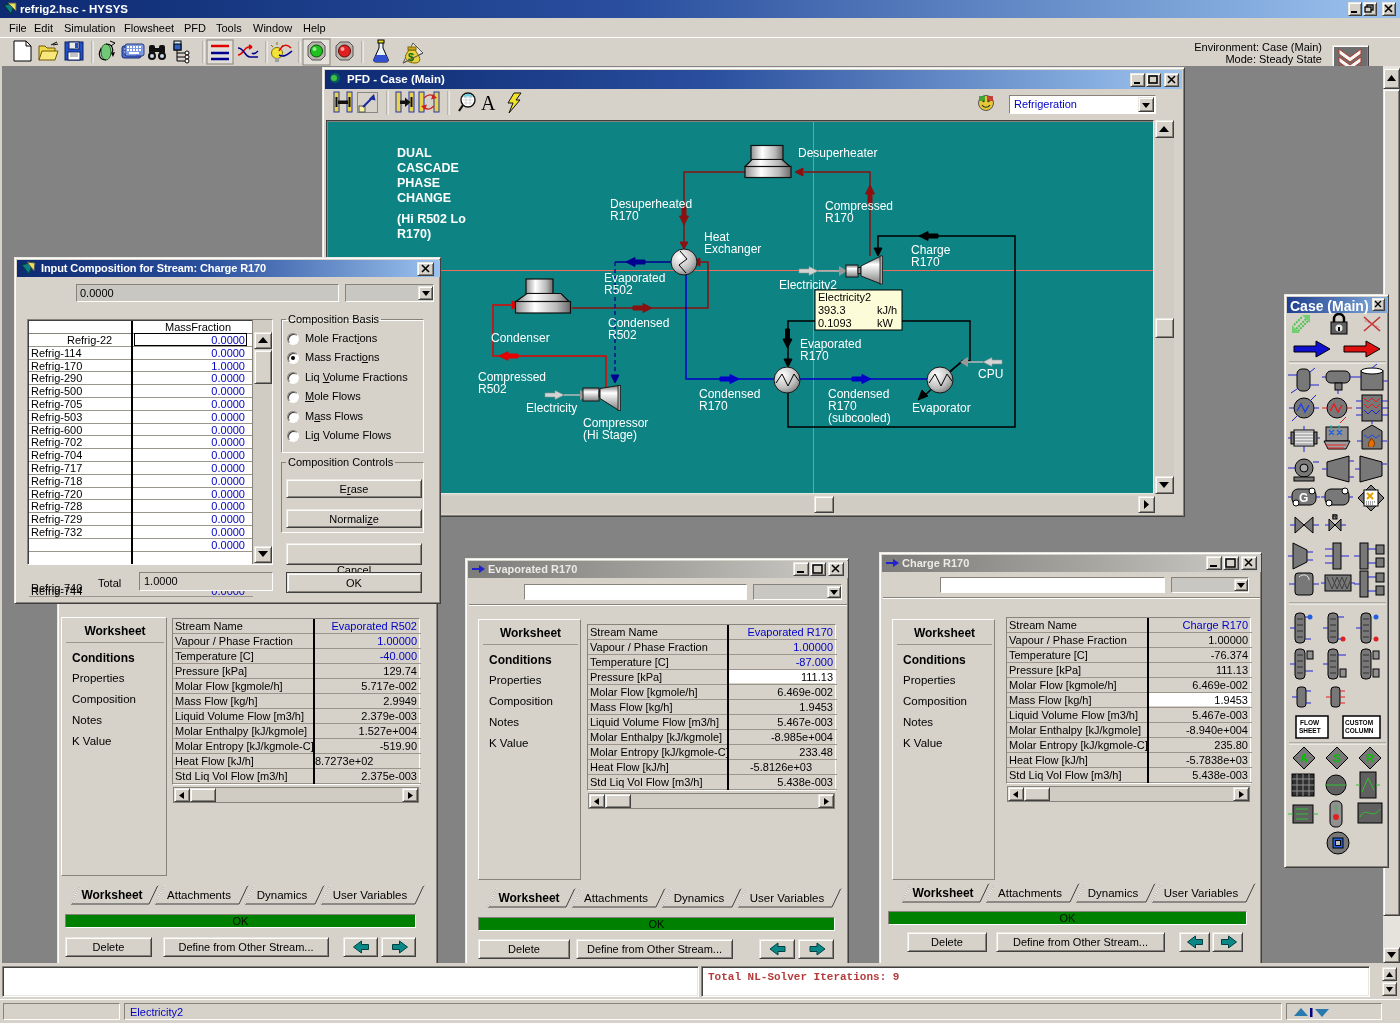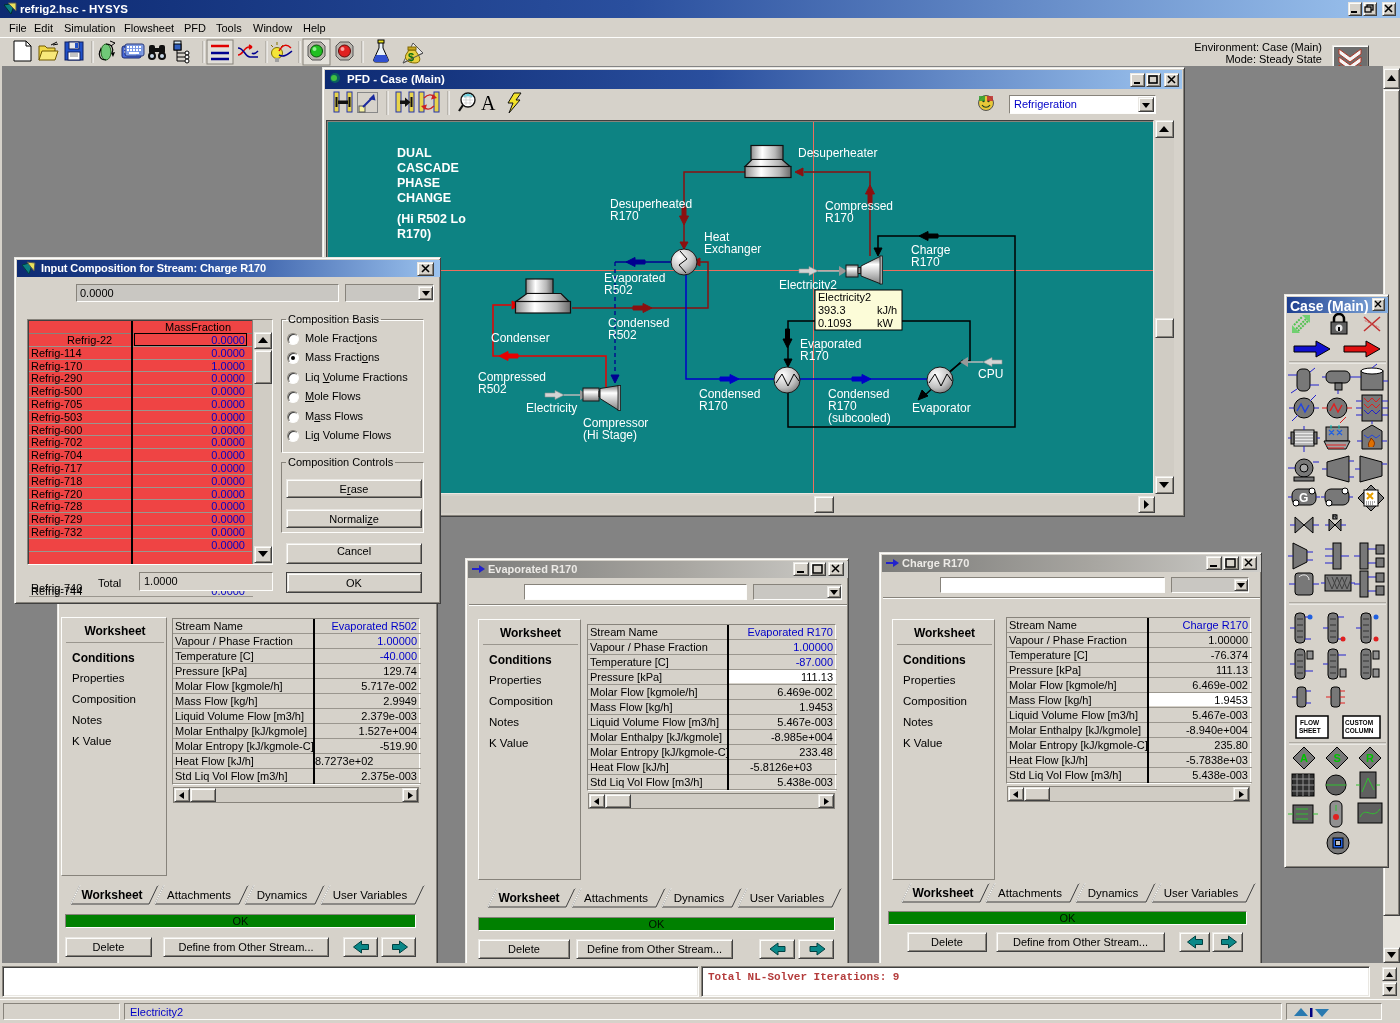--- a/index.html
+++ b/index.html
@@ -826,21 +826,21 @@
       </svg></div>
  <div class="abs s2" style="left:61px;top:26px;width:263px;height:18px;background:#c9c7c2;">
       <span style="position:absolute;left:3px;top:2px;">0.0000</span>
     </div>
  <div class="abs s2" style="left:330px;top:26px;width:89px;height:18px;background:#c9c7c2;">
    <div class="abs btn" style="left:72px;top:1px;width:15px;height:14px;"><svg width="13" height="12">
           <polygon points="3,4 11,4 7,9" fill="#000"></polygon>
         </svg></div>
  </div>
 
- <div class="abs s2" style="left:12px;top:61px;width:246px;height:246px;background:#ef4444;box-shadow:inset 1px 1px 0 #404040;">
+ <div class="abs s2" style="left:12px;top:61px;width:246px;height:246px;background:#ffffff;box-shadow:inset 1px 1px 0 #404040;">
    <div id="dtbl" class="abs" style="left:1px;top:1px;width:224px;height:243px;">
         <div style="position:absolute;left:0;top:0;width:224px;height:13px;border-bottom:1px solid #87837b;">
           <span style="position:absolute;left:116px;width:106px;text-align:center;top:0;">MassFraction</span>
         </div>
         <div style="position:absolute;left:0;top:13px;width:224px;height:12.8px;border-bottom:1px solid #9a968e;">
           <span style="position:absolute;left:2px;top:0;margin-left:36px;">Refrig-22</span>
           <span style="position:absolute;left:105px;top:-1px;width:113px;height:12.8px;border:1px solid #000;"></span>
           <span class="blue" style="position:absolute;left:104px;width:112px;text-align:right;top:0;">0.0000</span>
         </div>
         <div style="position:absolute;left:0;top:25.8px;width:224px;height:12.8px;border-bottom:1px solid #9a968e;">
@@ -930,21 +930,21 @@
 
  <fieldset class="abs" style="left:266px;top:55px;width:143px;height:140px;border:1px solid;border-color:#87837b #fdfdfb #fdfdfb #87837b;box-shadow:1px 1px 0 #fdfdfb inset;margin:0;padding:0;">
   <legend style="font-size:11px;margin-left:4px;padding:0 2px;">Composition Basis</legend>
  </fieldset>
  <div id="radios"></div>
  <fieldset class="abs" style="left:266px;top:198px;width:143px;height:77px;border:1px solid;border-color:#87837b #fdfdfb #fdfdfb #87837b;margin:0;padding:0;">
   <legend style="font-size:11px;margin-left:4px;padding:0 2px;">Composition Controls</legend>
  </fieldset>
  <div class="abs btn" style="left:271px;top:221px;width:136px;height:19px;padding-top:3px;">E<u>r</u>ase</div>
  <div class="abs btn" style="left:271px;top:251px;width:136px;height:19px;padding-top:3px;">Normali<u>z</u>e</div>
- <div class="abs btn" style="left:271px;top:285px;width:136px;height:21px;padding-top:1px;">Cancel</div>
+ <div class="abs btn" style="left:271px;top:285px;width:136px;height:21px;padding-top:20px;">Cancel</div>
  <div class="abs btn" style="left:271px;top:314px;width:136px;height:21px;padding-top:4px;border-color:#404040;box-shadow:inset 1px 1px 0 #e9e7e2,inset -1px -1px 0 #87837b,inset 2px 2px 0 #fdfdfb;">OK</div>
 <div class="abs" style="left:272px;top:75px;width:12px;height:12px;border-radius:50%;background:#fff;border:1px solid;border-color:#87837b #fdfdfb #fdfdfb #87837b;box-shadow:inset 1px 1px 0 #404040;"></div>
     <div class="abs" style="left:290px;top:74px;">Mole Fract<u>i</u>ons</div>
     <div class="abs" style="left:272px;top:94.4px;width:12px;height:12px;border-radius:50%;background:#fff;border:1px solid;border-color:#87837b #fdfdfb #fdfdfb #87837b;box-shadow:inset 1px 1px 0 #404040;">
       <span style="position:absolute;left:3px;top:3px;width:4px;height:4px;border-radius:50%;background:#000;"></span>
     </div>
     <div class="abs" style="left:290px;top:93.4px;">Mass Fracti<u>o</u>ns</div>
     <div class="abs" style="left:272px;top:113.8px;width:12px;height:12px;border-radius:50%;background:#fff;border:1px solid;border-color:#87837b #fdfdfb #fdfdfb #87837b;box-shadow:inset 1px 1px 0 #404040;"></div>
     <div class="abs" style="left:290px;top:112.8px;">Liq <u>V</u>olume Fractions</div>
     <div class="abs" style="left:272px;top:133.2px;width:12px;height:12px;border-radius:50%;background:#fff;border:1px solid;border-color:#87837b #fdfdfb #fdfdfb #87837b;box-shadow:inset 1px 1px 0 #404040;"></div>

